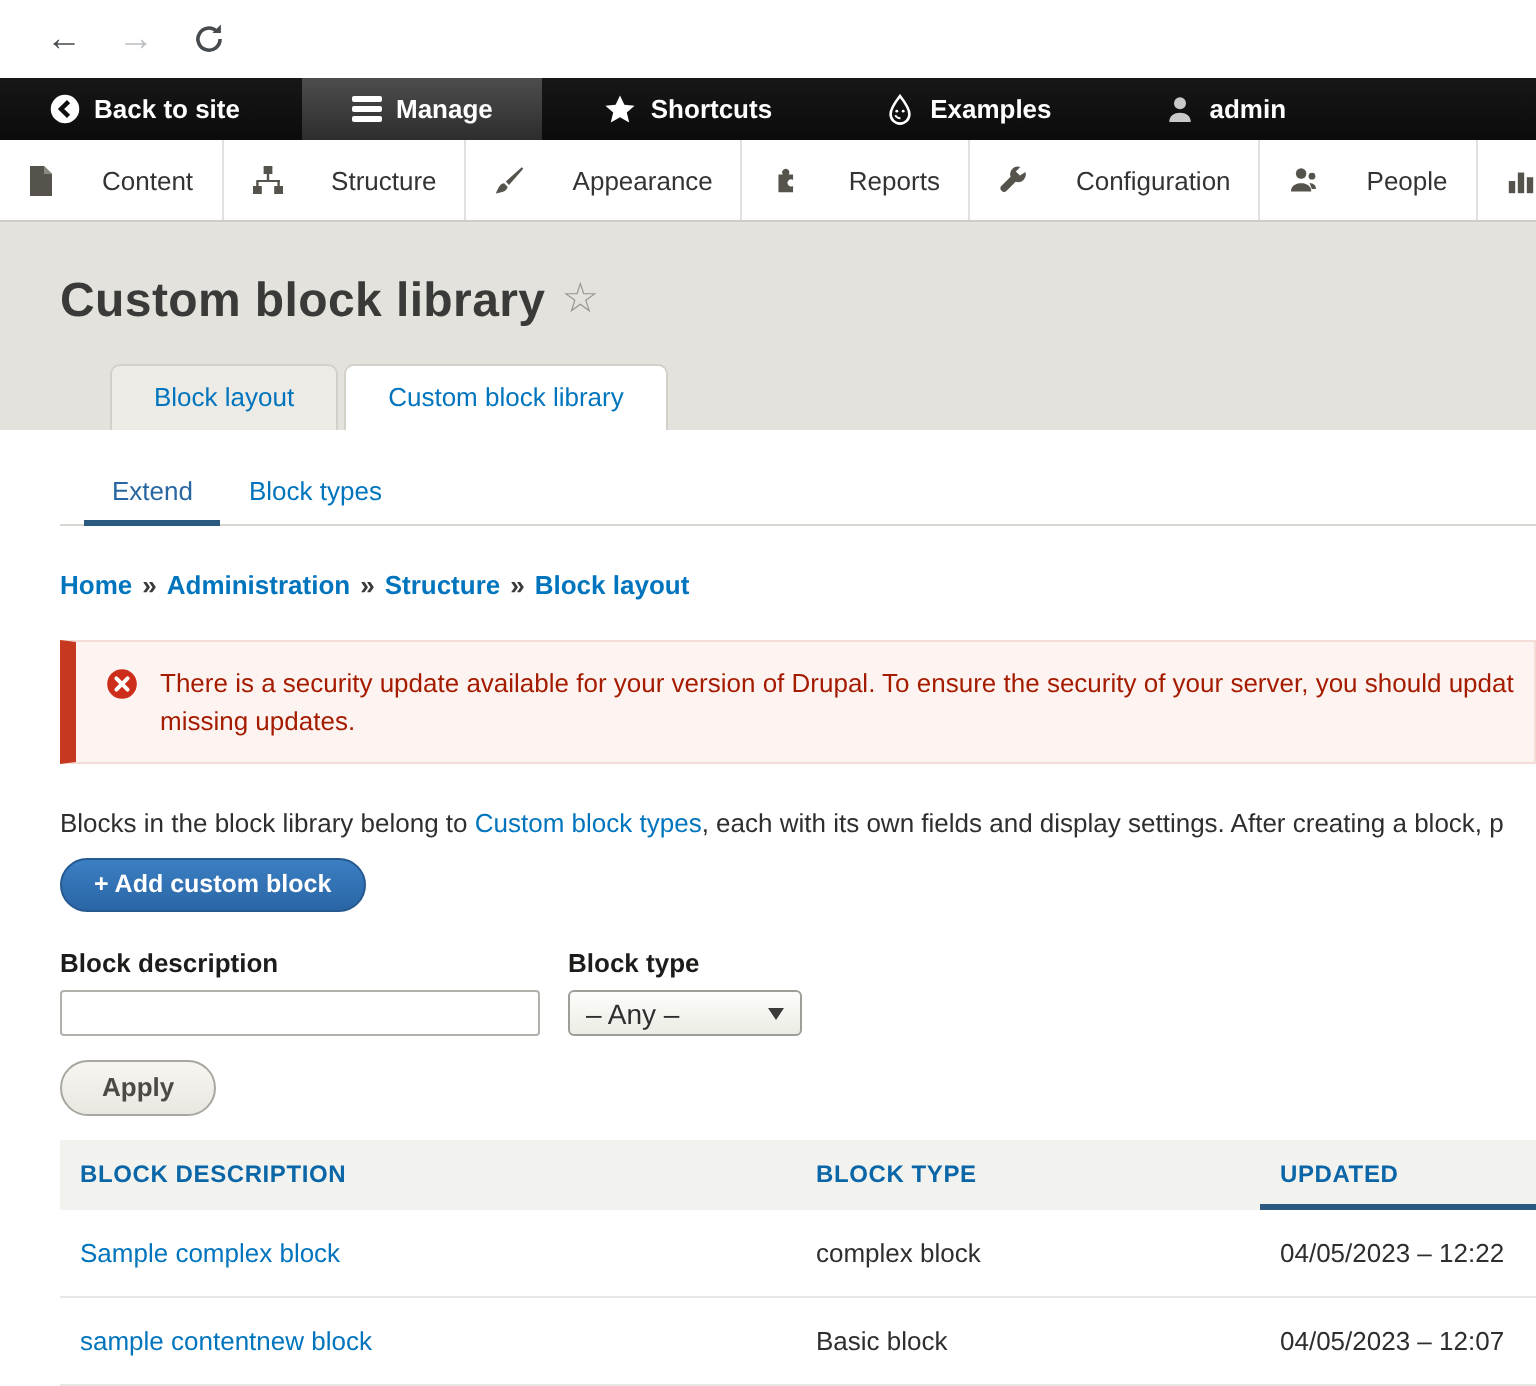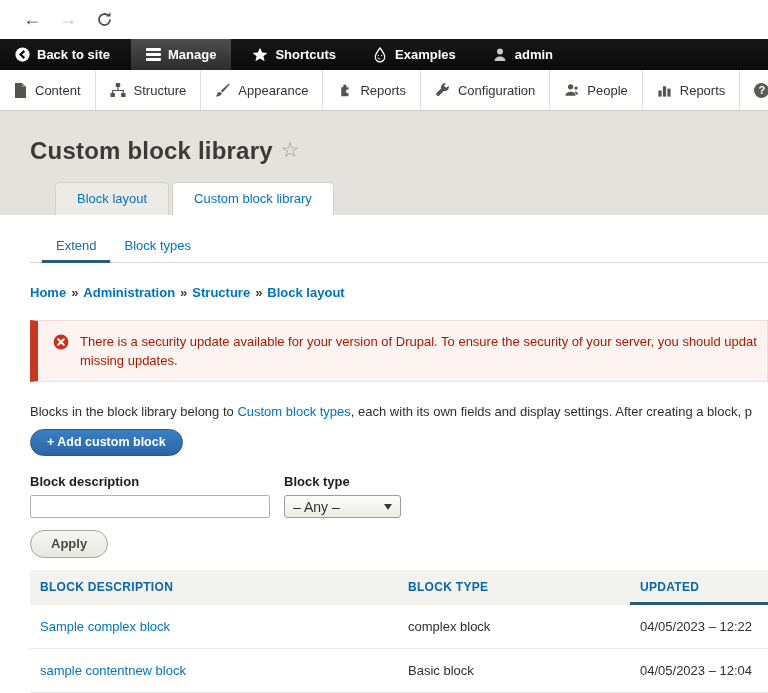--- a/index.html
+++ b/index.html
@@ -9,29 +9,29 @@
   
   .browser-bar { height:39px; background:#fff; display:flex; align-items:center; padding-left:22px; }
   .nav-ico { width:20px; height:20px; margin-right:16px; display:flex; align-items:center; justify-content:center; font-size:18px; color:#474b4e; }
   .nav-ico.disabled { color:#bdc1c5; }
   .url-pill { flex:1; margin-left:6px; margin-right:12px; height:27px; background:#f1f3f4; border-radius:14px; display:flex; align-items:center; padding:0 14px; }
   .url-text { font-size:14px; color:#5f6368; margin-left:10px; white-space:nowrap; overflow:hidden; }
   .url-host { color:#202124; }
 
   
   .admin-toolbar { height:31px; background:linear-gradient(180deg,#171717,#0b0b0b); display:flex; align-items:stretch; }
-  .at-item { display:flex; align-items:center; gap:7px; padding:0 15px; color:#fff; font-size:13px; font-weight:bold; cursor:pointer; }
+  .at-item { display:flex; align-items:center; gap:7px; padding:0 25px; color:#fff; font-size:13px; font-weight:bold; cursor:pointer; }
   .at-item.active { background:linear-gradient(180deg,#4d4d4d,#2d2d2d); }
   .at-item + .at-item { margin-left:6px; }
   .hamburger { display:inline-block; width:15px; }
   .hamburger i { display:block; height:2.6px; background:#fff; margin:2.2px 0; border-radius:1px; }
 
   
   .menu-bar { height:41px; background:#fff; border-bottom:1px solid #cfccc6; display:flex; align-items:stretch; }
-  .mb-item { display:flex; align-items:center; gap:8px; padding:0 14px; font-size:13px; color:#333; border-right:1px solid #e3e1dd; cursor:pointer; white-space:nowrap; }
+  .mb-item { display:flex; align-items:center; gap:24px; padding:0 14px; font-size:13px; color:#333; border-right:1px solid #e3e1dd; cursor:pointer; white-space:nowrap; }
   .mb-item svg { flex:none; }
   .help-badge { width:15px; height:15px; border-radius:50%; background:#5c5a53; color:#fff; font-size:11px; font-weight:bold; display:flex; align-items:center; justify-content:center; }
 
   
   .page-header { height:104px; background:#e4e2dc; position:relative; }
   .page-title { position:absolute; left:30px; top:26px; font-size:24px; font-weight:bold; color:#3a3a38; letter-spacing:.2px; }
   .star-ico { font-size:21px; color:#98968f; font-weight:normal; margin-left:8px; vertical-align:2px; }
   .ptabs { position:absolute; left:55px; bottom:0; display:flex; }
   .ptab { padding:8px 21px 9px; font-size:13px; color:#0074bd; background:#edebe6; border:1px solid #d3d0c9; border-bottom:none; border-radius:5px 5px 0 0; margin-right:3px; cursor:pointer; }
   .ptab.active { background:#fff; }
@@ -245,17 +245,17 @@
       <div class="th sorted">UPDATED</div>
     </div>
     <div class="trow">
       <div class="td"><a>Sample complex block</a></div>
       <div class="td">complex block</div>
       <div class="td">04/05/2023 – 12:22</div>
     </div>
     <div class="trow">
       <div class="td"><a>sample contentnew block</a></div>
       <div class="td">Basic block</div>
-      <div class="td">04/05/2023 – 12:04</div>
+      <div class="td">04/05/2023 – 12:07</div>
     </div>
   </div>
 
 </div>
 
 </body></html>

